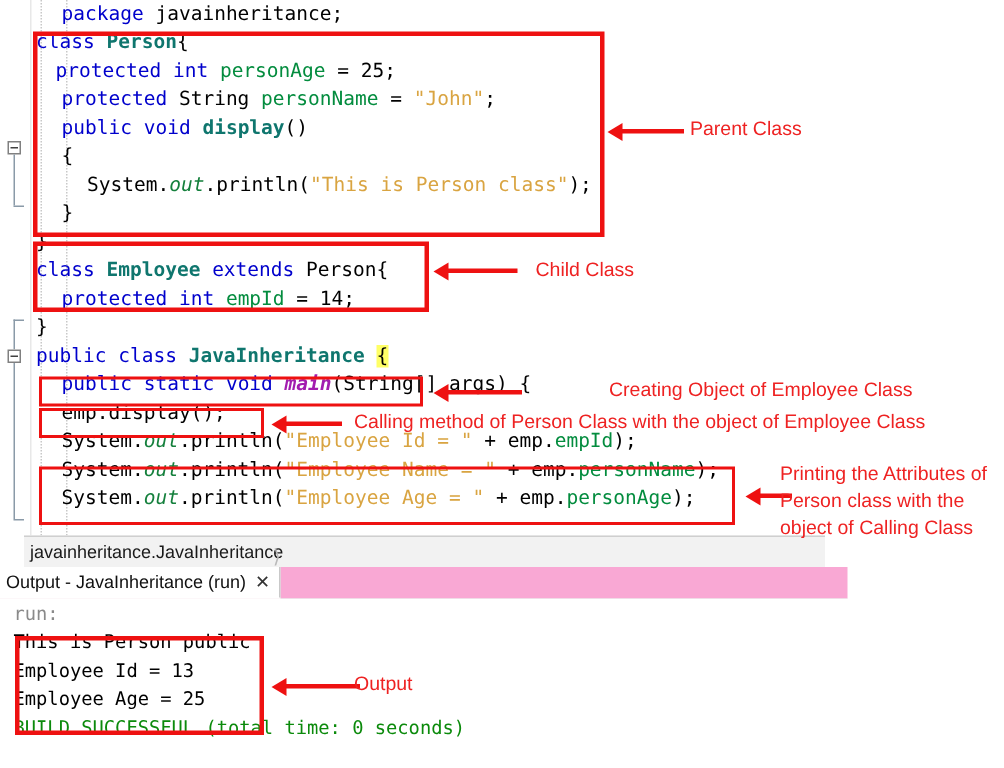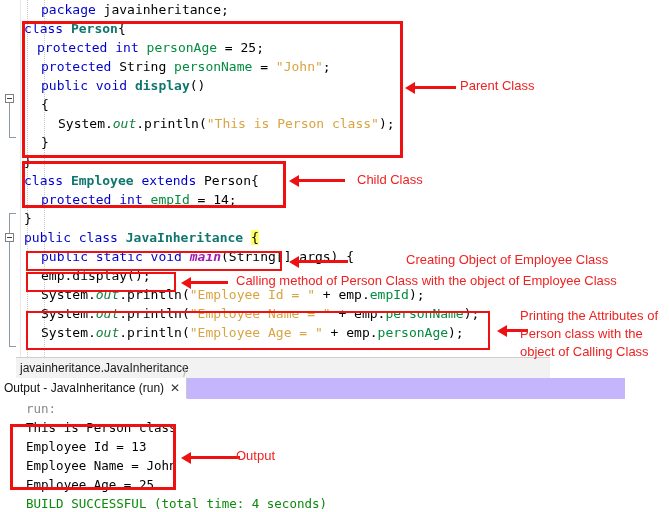--- a/index.html
+++ b/index.html
@@ -36,29 +36,29 @@
 
   
   .breadcrumb{position:absolute;left:16px;top:357px;width:534px;height:20px;
        background:#f2f2f2;border-top:1px solid #cfcfcf;border-bottom:1px solid #cfcfcf;
        font-size:12px;color:#1a1a1a;line-height:20px;}
   .breadcrumb .bctext{position:absolute;left:4px;top:0;}
   .bcarrow{position:absolute;left:166px;top:3px;font-size:13px;color:#b9b9b9;}
 
   
   .outpanel{position:absolute;left:0;top:378px;width:669px;height:134px;background:#fff;}
-  .outtabbar{position:absolute;left:0;top:0;width:625px;height:21px;background:#c4b5fd;
+  .outtabbar{position:absolute;left:0;top:0;width:565px;height:21px;background:#f9a8d4;
              border-bottom:1px solid #c9c9c9;}
   .outtab{position:absolute;left:0;top:0;height:21px;background:#ffffff;
           border-right:1px solid #c9c9c9;border-bottom:1px solid #fff;
           font-size:12px;color:#111;line-height:21px;padding:0 6px 0 4px;box-sizing:border-box;}
   .outtab .x{margin-left:6px;color:#333;font-size:12px;}
   .outbody{position:absolute;left:0;top:21px;width:669px;height:113px;background:#fff;
            font-family:"DejaVu Sans Mono","Liberation Mono",monospace;font-size:12.5px;}
-  .oline{height:19px;line-height:19px;white-space:pre;padding-left:26px;color:#000;}
+  .oline{height:19px;line-height:19px;white-space:pre;padding-left:9px;color:#000;}
   .ogray{color:#8a8a8a;}
   .ogreen{color:#0b8a0b;}
 
   
   .ov{position:absolute;left:0;top:0;width:669px;height:512px;pointer-events:none;}
   .box{position:absolute;border:2.5px solid #ee1111;box-sizing:border-box;}
   .box3{position:absolute;border:3px solid #ee1111;box-sizing:border-box;}
   .anno{position:absolute;color:#ee2222;font-size:13px;
         font-family:"Liberation Sans",sans-serif;white-space:nowrap;}
   .anno.w{white-space:normal;}
@@ -116,25 +116,24 @@
   </div>
 
   <div class="outpanel">
     <div class="outtabbar">
       <div class="outtab">
         <span>Output - JavaInheritance (run)</span><span class="x">✕</span>
       </div>
     </div>
     <div class="outbody" id="outbody">
         <div class="oline ogray">run:</div>
-        <div class="oline">This is Person class</div>
+        <div class="oline">This is Person public</div>
         <div class="oline">Employee Id = 13</div>
-        <div class="oline">Employee Name = John</div>
         <div class="oline">Employee Age = 25</div>
-        <div class="oline ogreen">BUILD SUCCESSFUL (total time: 4 seconds)</div>
+        <div class="oline ogreen">BUILD SUCCESSFUL (total time: 0 seconds)</div>
       </div>
   </div>
 
   <div class="ov">
 
     <div class="box3" style="left:22px;top:21px;width:381px;height:137px;"></div>
     <div class="arrow" style="left:414px;top:86px;width:42px;"></div>
     <div class="anno" style="left:460px;top:78px;">Parent Class</div>
 
     <div class="box3" style="left:22px;top:161px;width:264px;height:47px;"></div>

